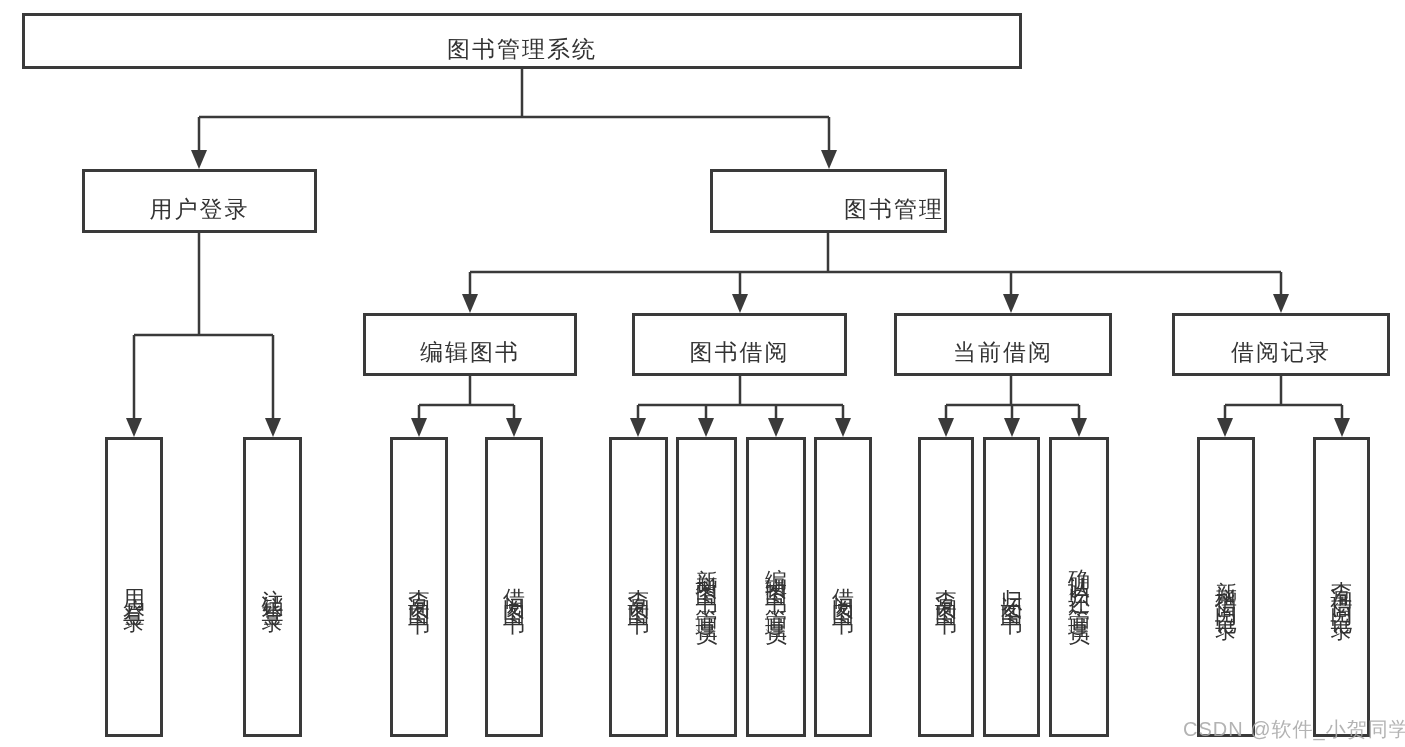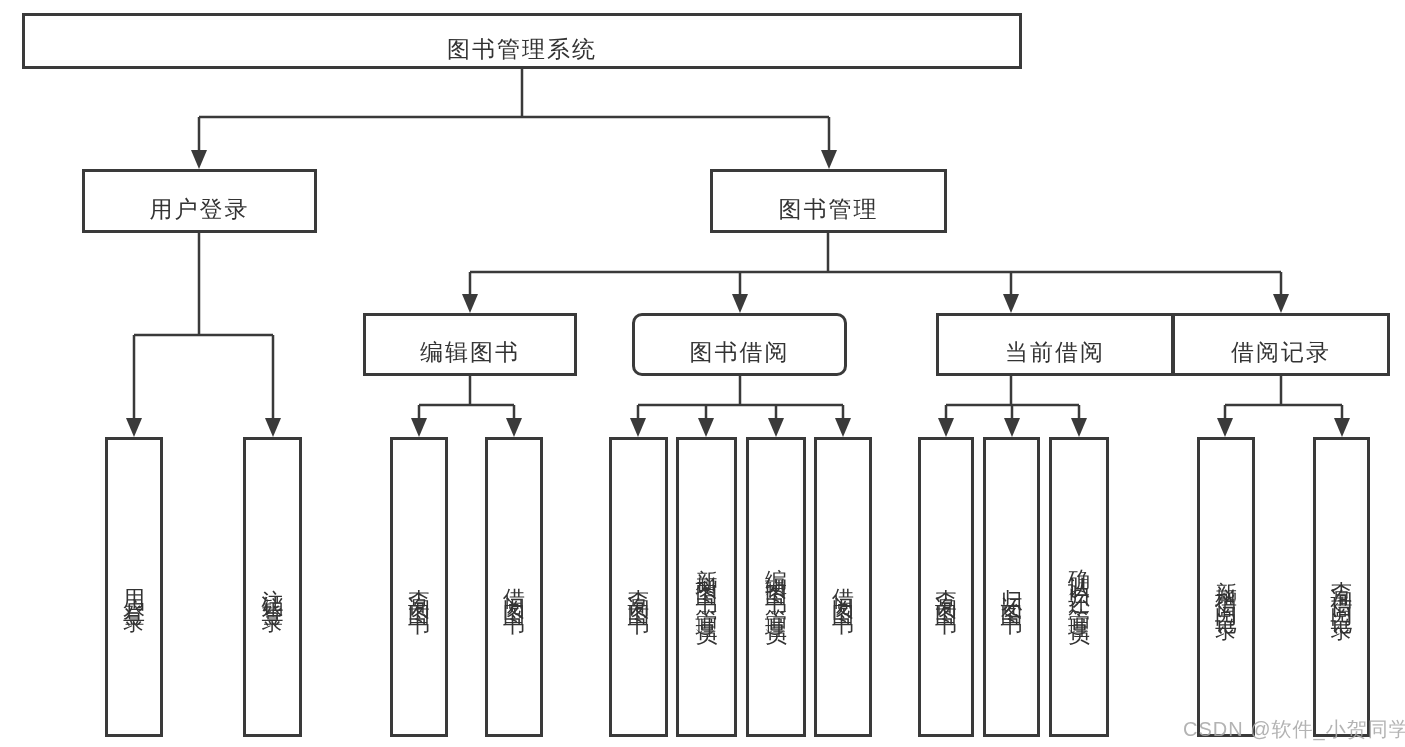--- a/index.html
+++ b/index.html
@@ -98,31 +98,31 @@
     </g>
   </svg>
 
   <div class="box root">
     <span class="lbl">图书管理系统</span>
   </div>
 
   <div class="box lvl2" style="left:82px;width:235px;">
     <span class="lbl">用户登录</span>
   </div>
-  <div class="box lvl2" style="left:710px;width:237px;">
+  <div class="box lvl2" style="left:710px;width:237px;justify-content:flex-end;">
     <span class="lbl">图书管理</span>
   </div>
 
   <div class="box lvl3" style="left:363px;width:214px;">
     <span class="lbl">编辑图书</span>
   </div>
-  <div class="box lvl3" style="left:632px;width:215px;border-radius:10px;">
+  <div class="box lvl3" style="left:632px;width:215px;">
     <span class="lbl">图书借阅</span>
   </div>
-  <div class="box lvl3" style="left:936px;width:238px;align-items:center;">
+  <div class="box lvl3" style="left:894px;width:218px;align-items:center;">
     <span class="lbl">当前借阅</span>
   </div>
   <div class="box lvl3" style="left:1172px;width:218px;">
     <span class="lbl">借阅记录</span>
   </div>
 
   <div class="box tall" style="left:105px;width:58px;">
     <span class="vlbl">用户登录</span>
   </div>
   <div class="box tall" style="left:243px;width:59px;">

